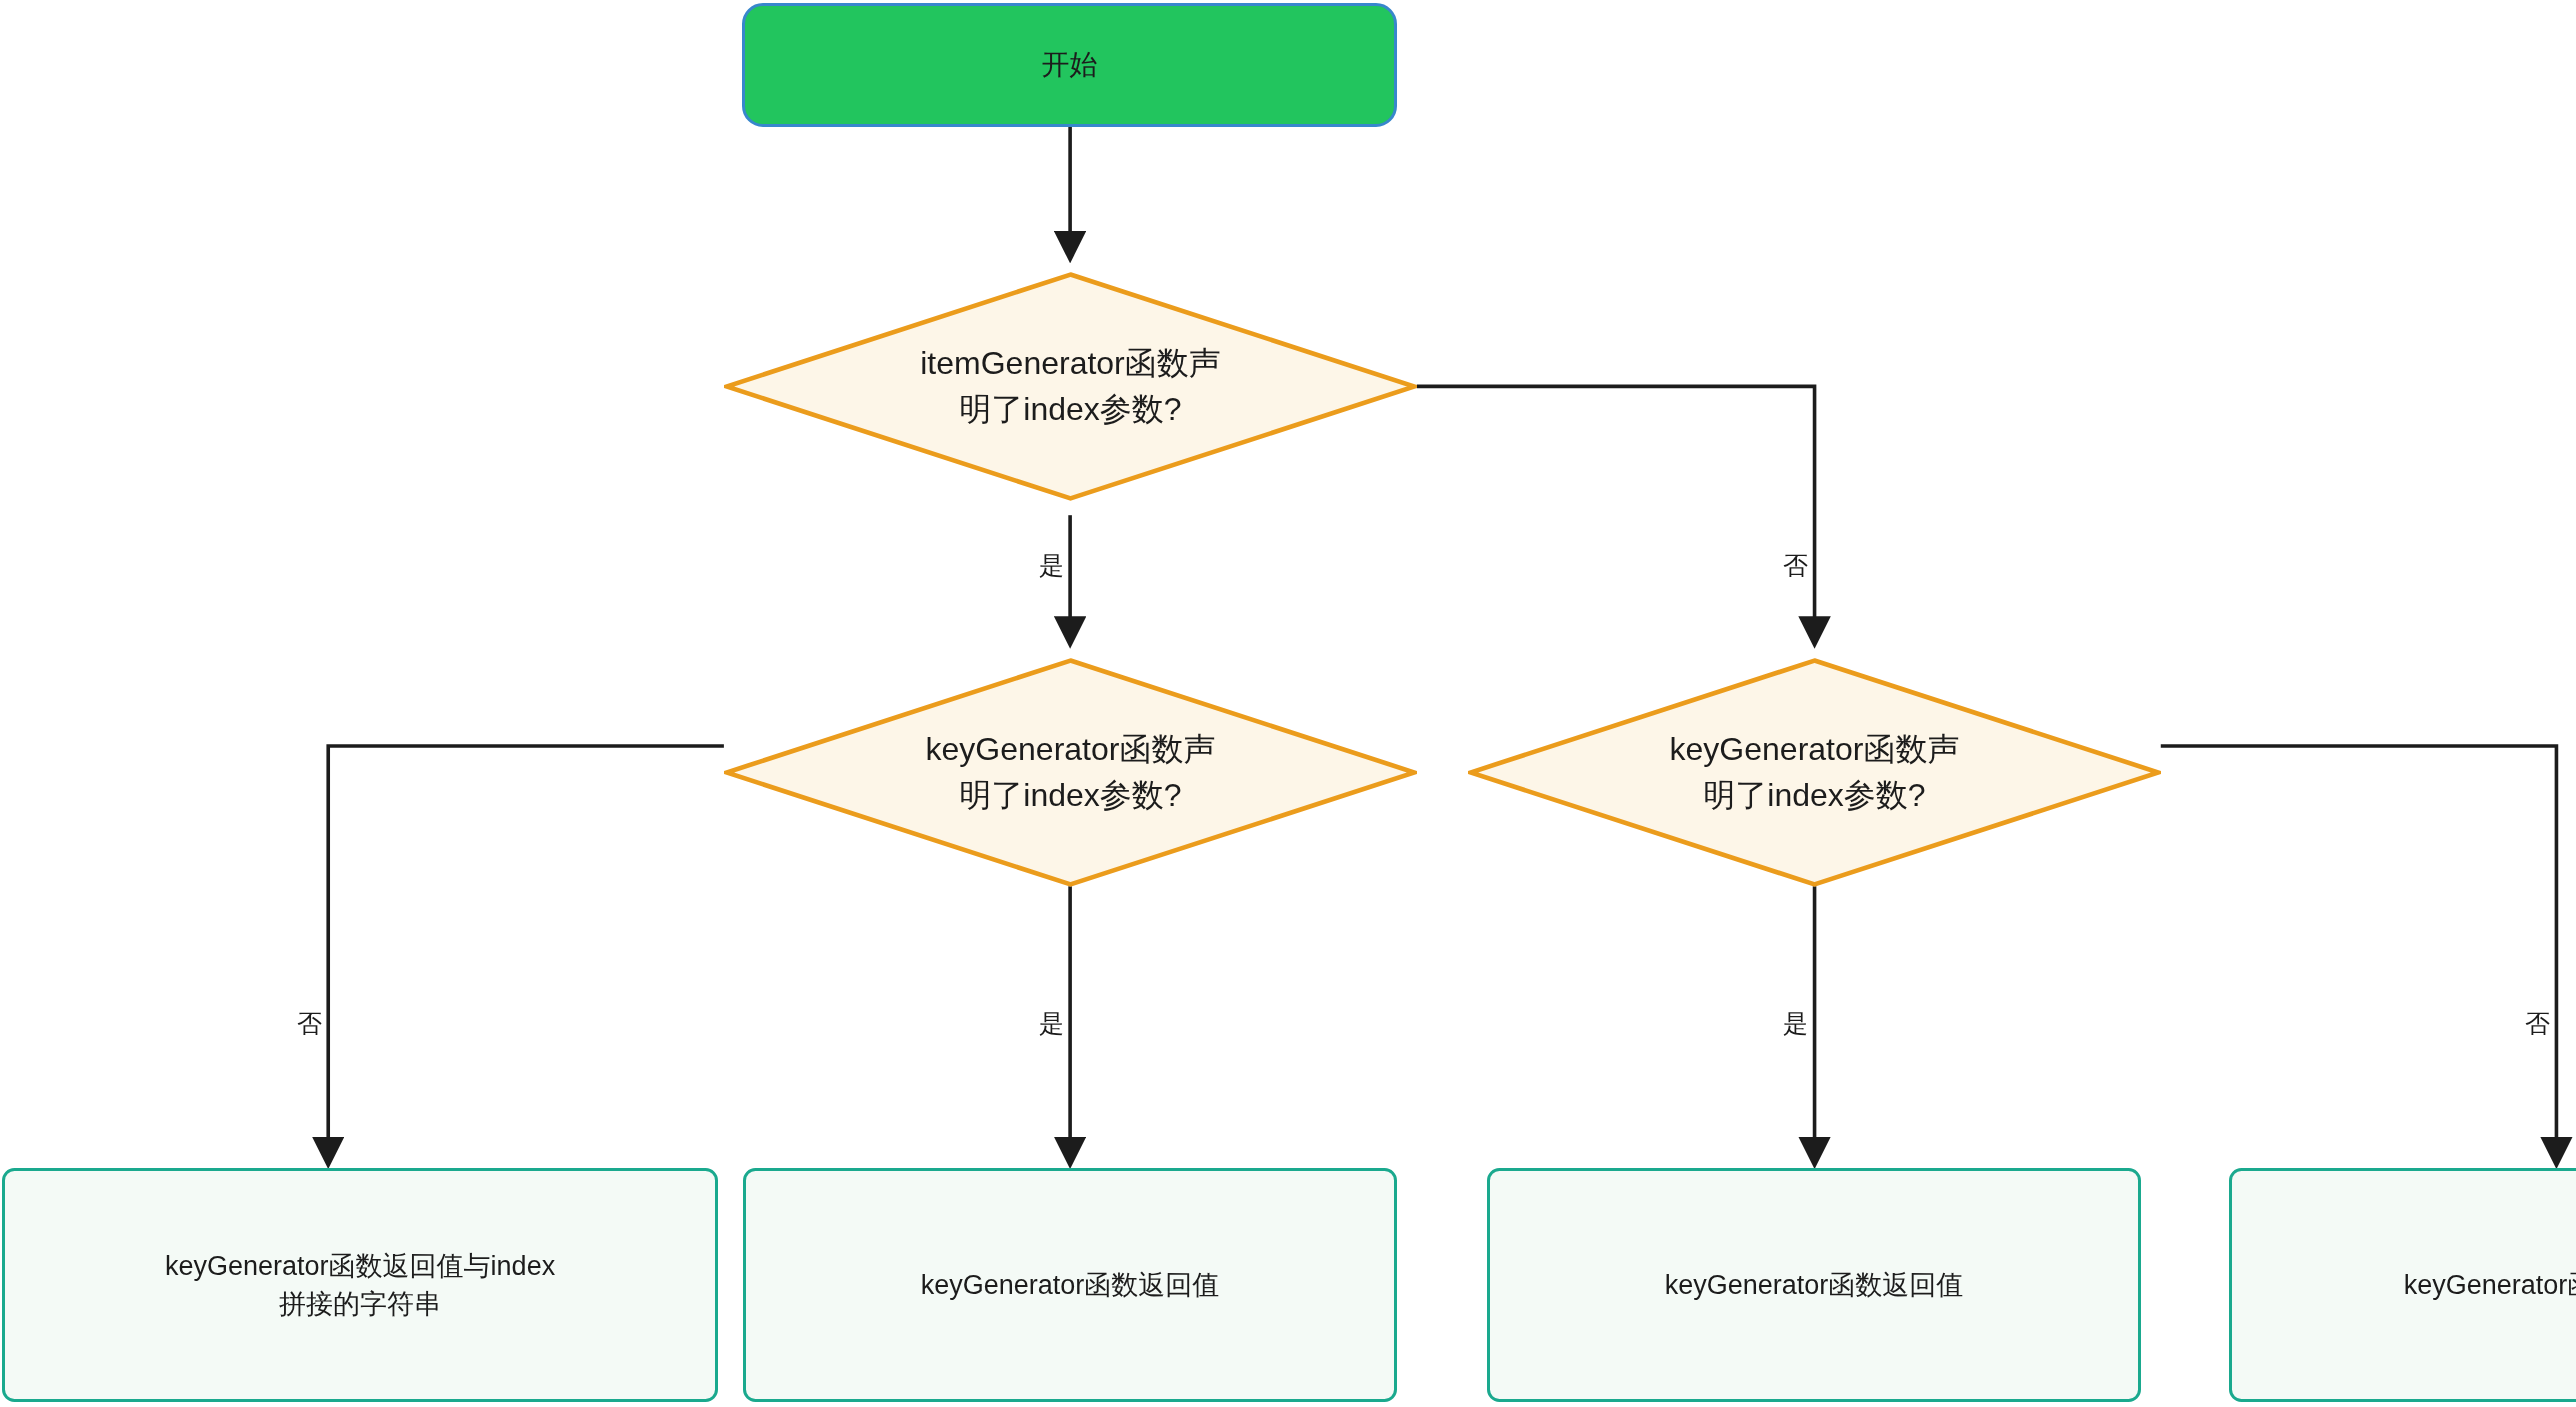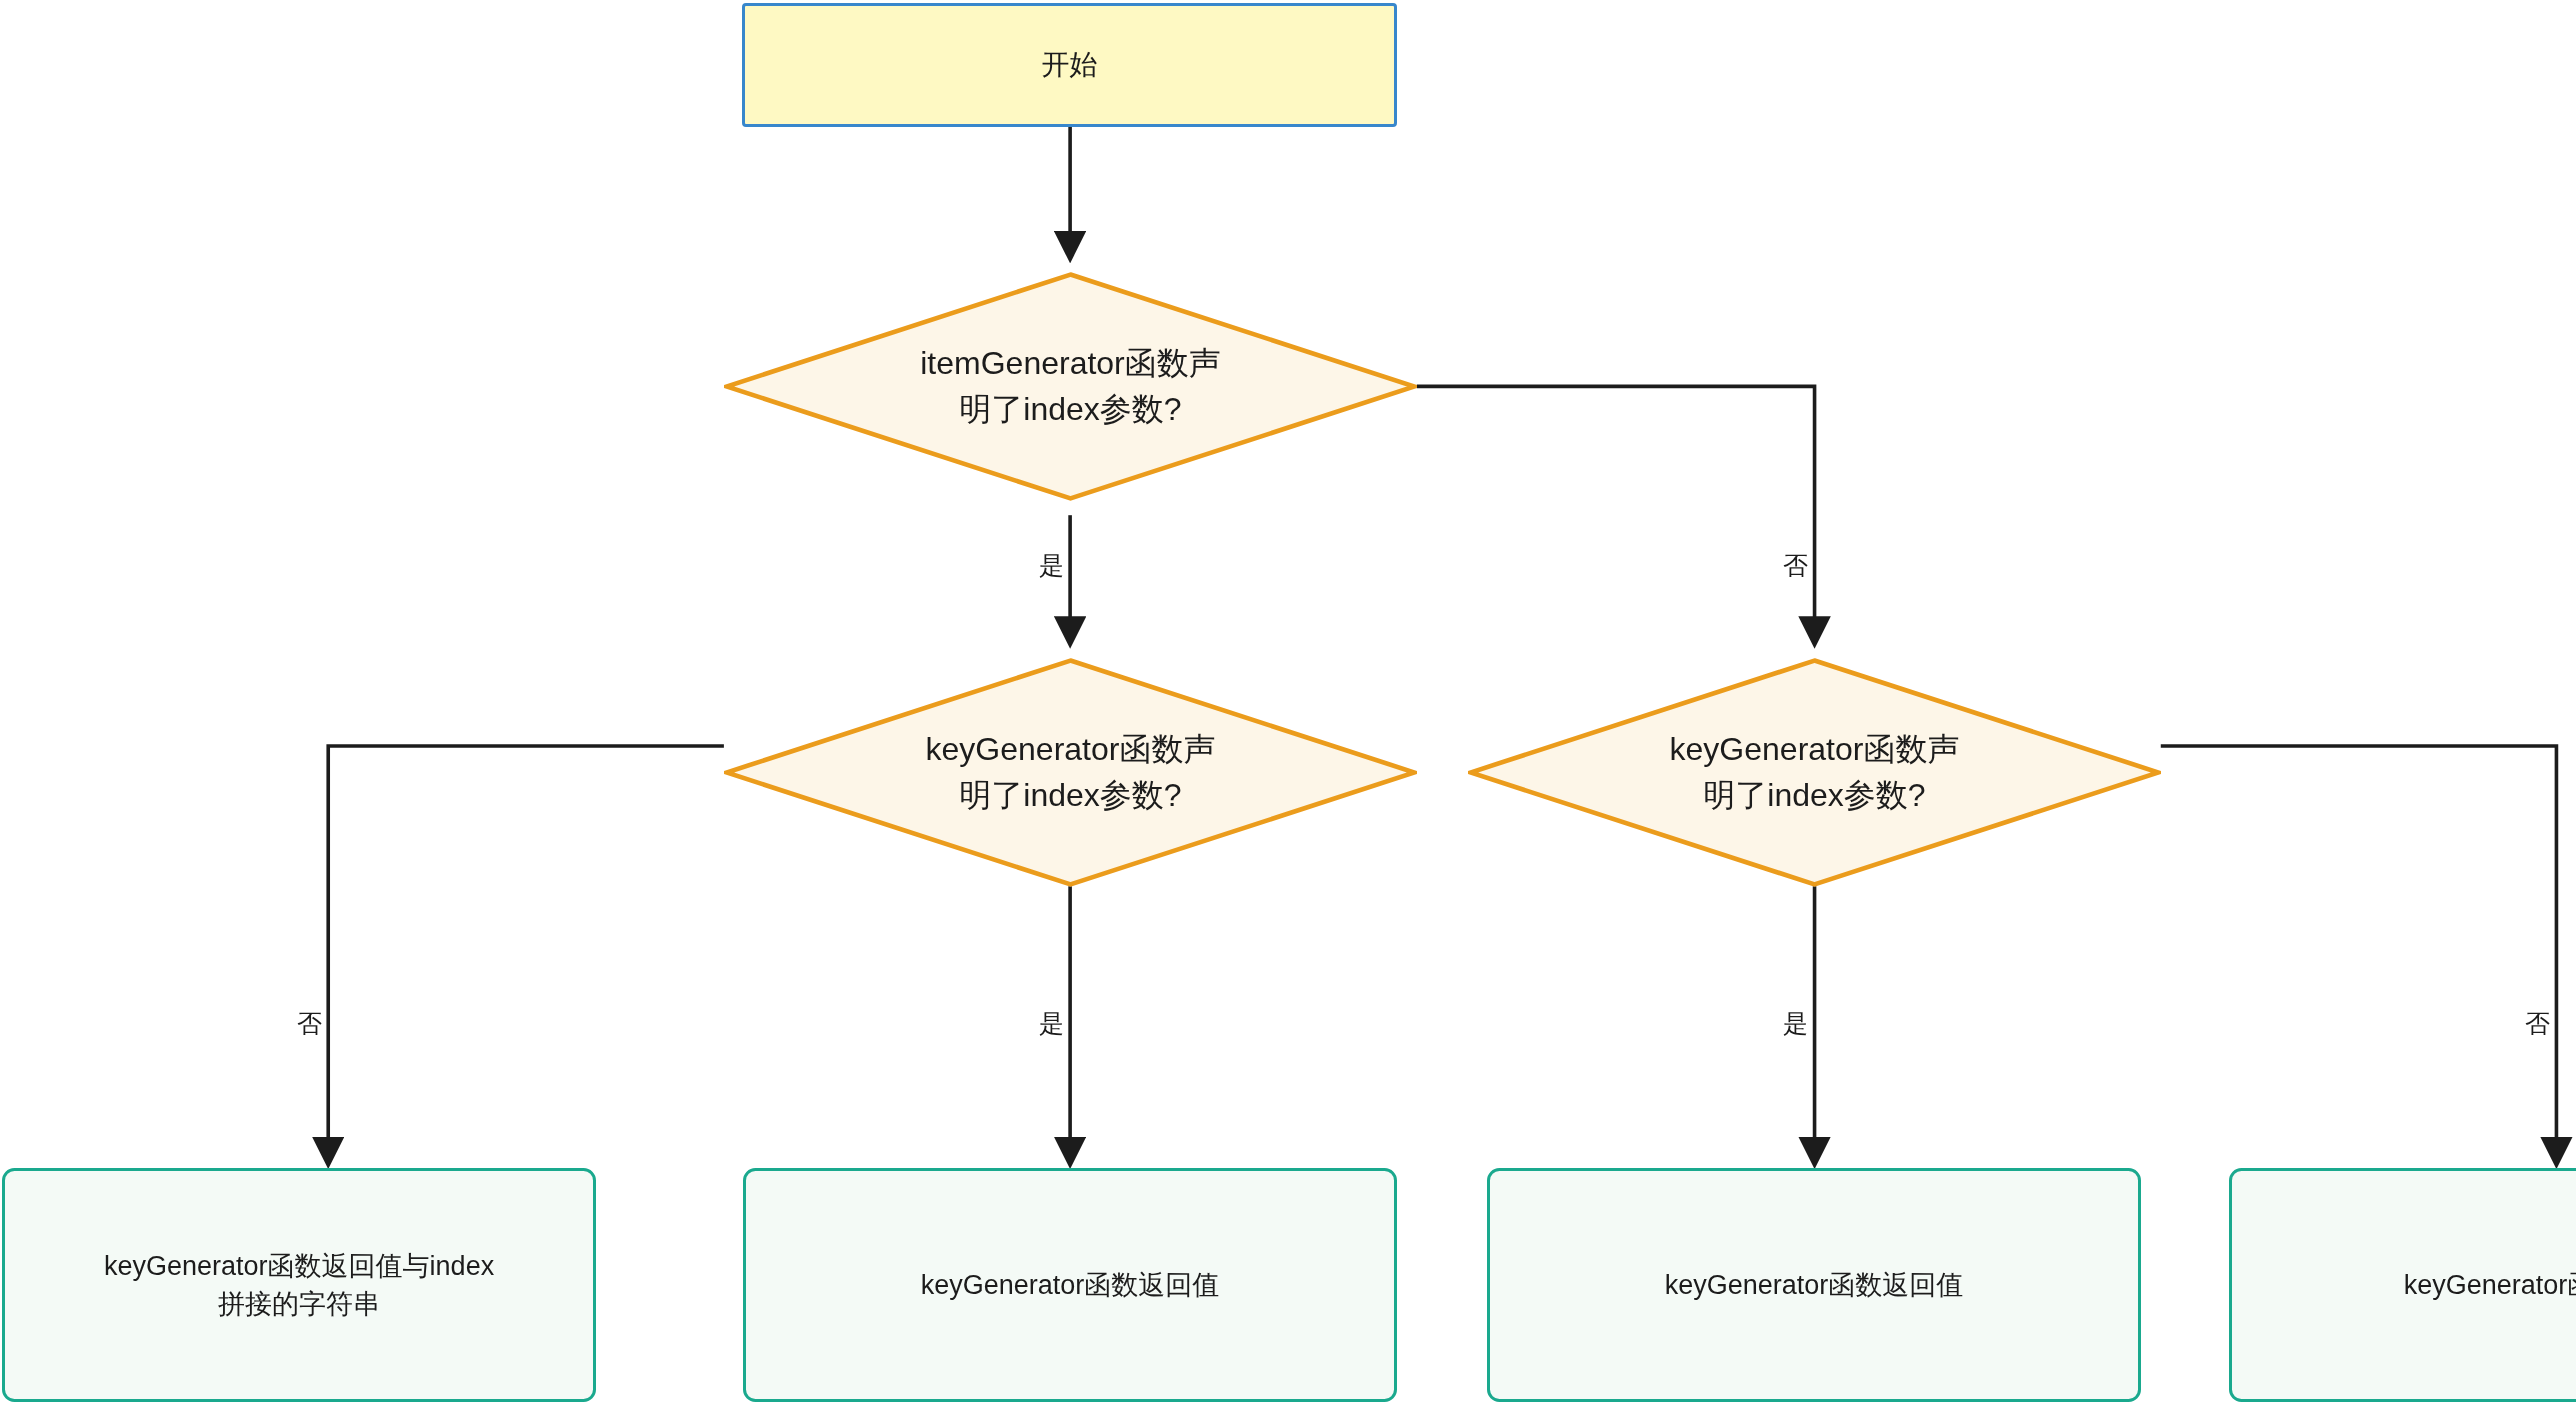--- a/index.html
+++ b/index.html
@@ -36,22 +36,22 @@
   .node-label {
     display: block;
     line-height: 1.42;
     color: #1c1c1c;
     white-space: pre-line;
     padding: 0 9.3px;
   }
   
   .n-start {
     border: 3.6px solid #3887cc;
-    background: #fef9c3;
-    border-radius: 4px;
+    background: #22c55e;
+    border-radius: 21px;
   }
   .n-start .node-label {
     font-size: 28px;
   }
   
   .n-decision {
     background: transparent;
     border: none;
   }
   .diamond-shape {
@@ -133,21 +133,21 @@
   </div>
 
   <div class="node n-decision" style="left:1468px; top:658px; width:693px; height:229px;">
     <svg class="diamond-shape" viewBox="0 0 1345 444" preserveAspectRatio="none" xmlns="http://www.w3.org/2000/svg">
       <polygon points="672.5,5 1340,222 672.5,439 5,222" fill="#fdf6e8" stroke="#eb9c1c" stroke-width="9"></polygon>
     </svg>
     <span class="node-label">keyGenerator函数声
 明了index参数?</span>
   </div>
 
-  <div class="node n-result" style="left:2.1px; top:1168px; width:594px; height:234px;">
+  <div class="node n-result" style="left:2.1px; top:1168px; width:716px; height:234px;">
     <span class="node-label">keyGenerator函数返回值与index
 拼接的字符串</span>
   </div>
 
   <div class="node n-result" style="left:743px; top:1168px; width:654px; height:234px;">
     <span class="node-label">keyGenerator函数返回值</span>
   </div>
 
   <div class="node n-result" style="left:1487px; top:1168px; width:654px; height:234px;">
     <span class="node-label">keyGenerator函数返回值</span>

